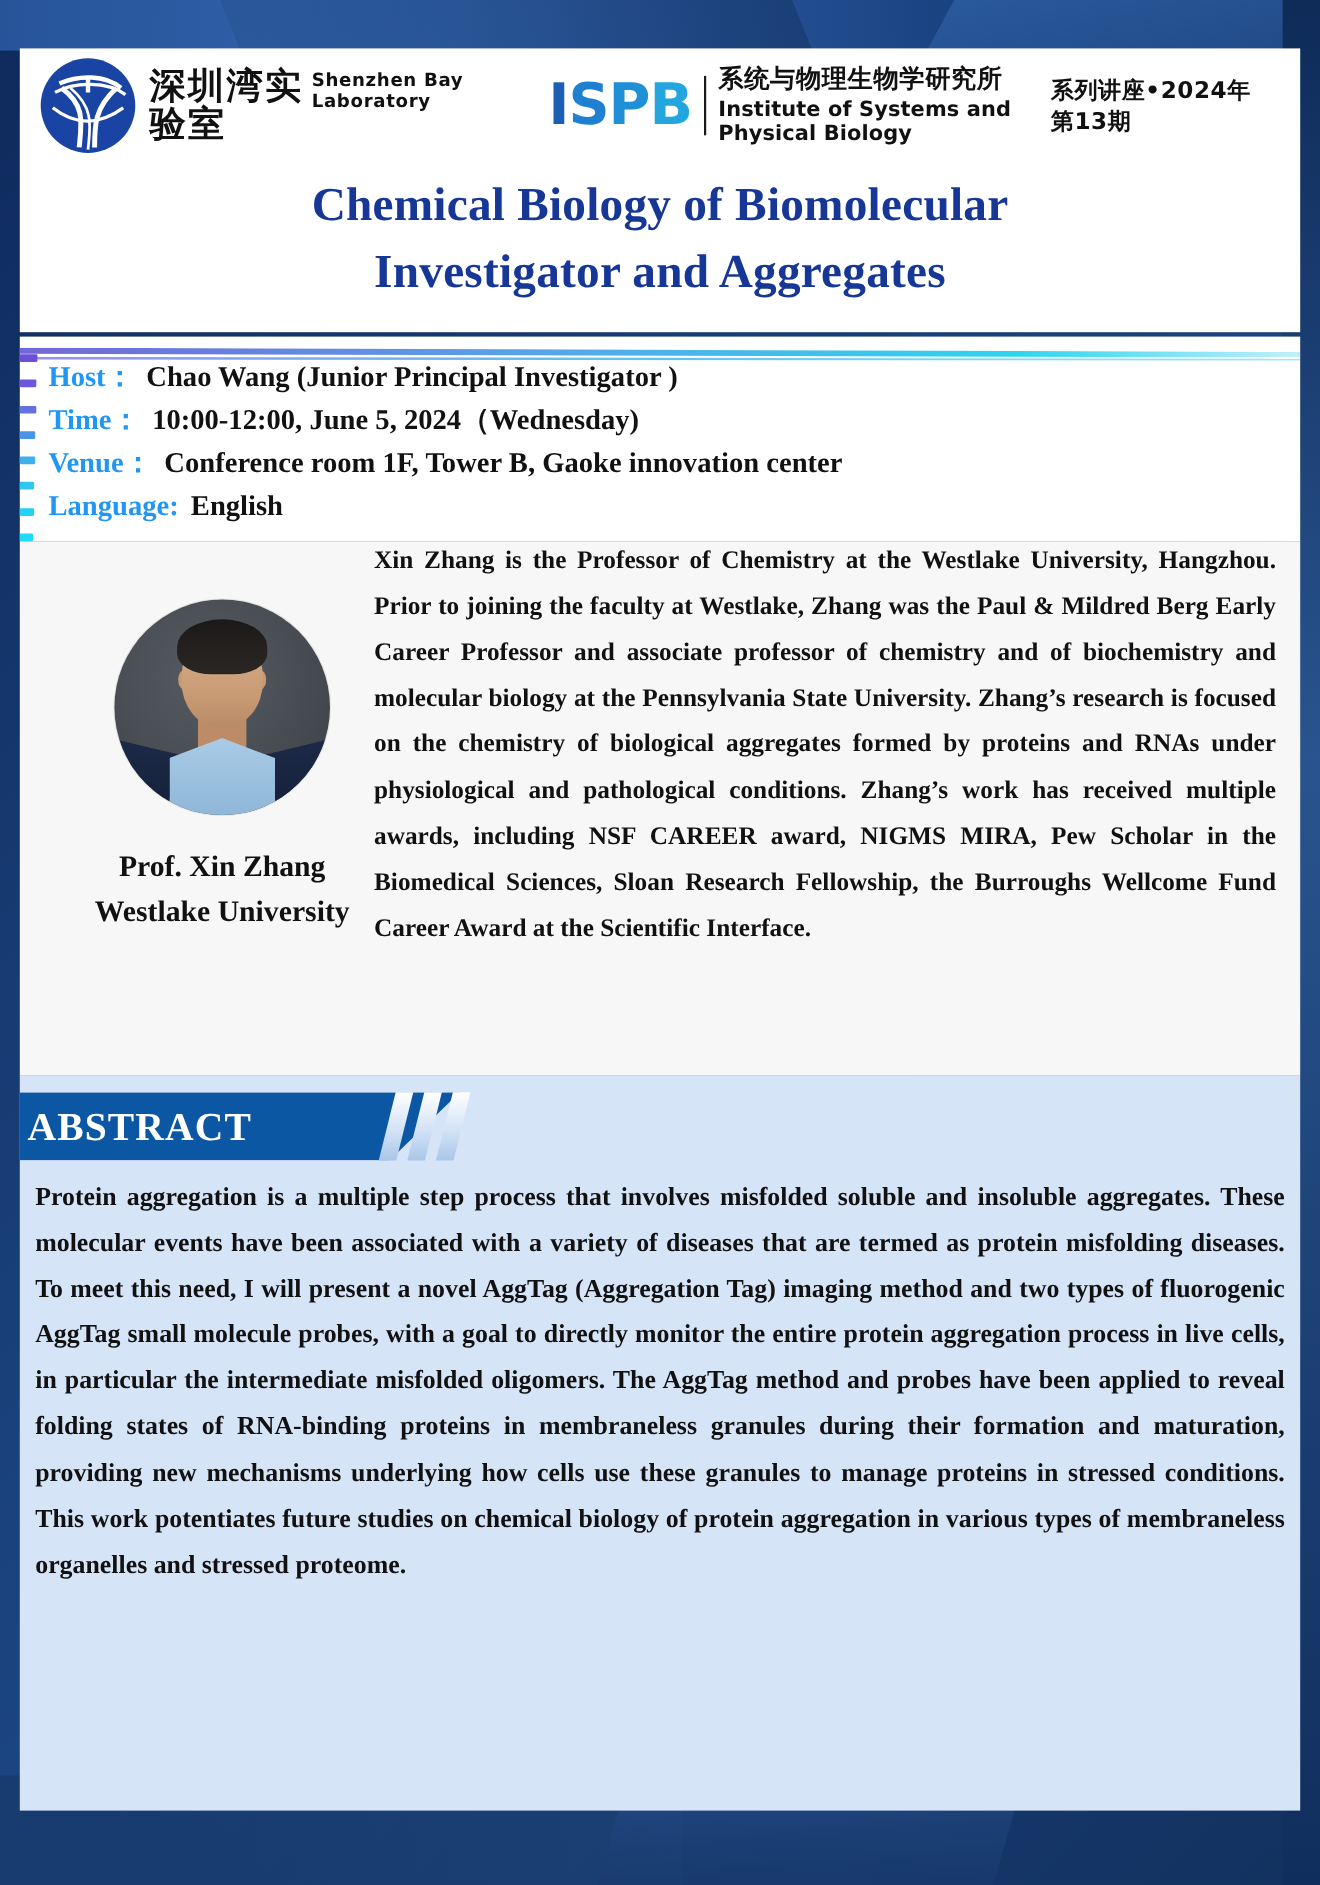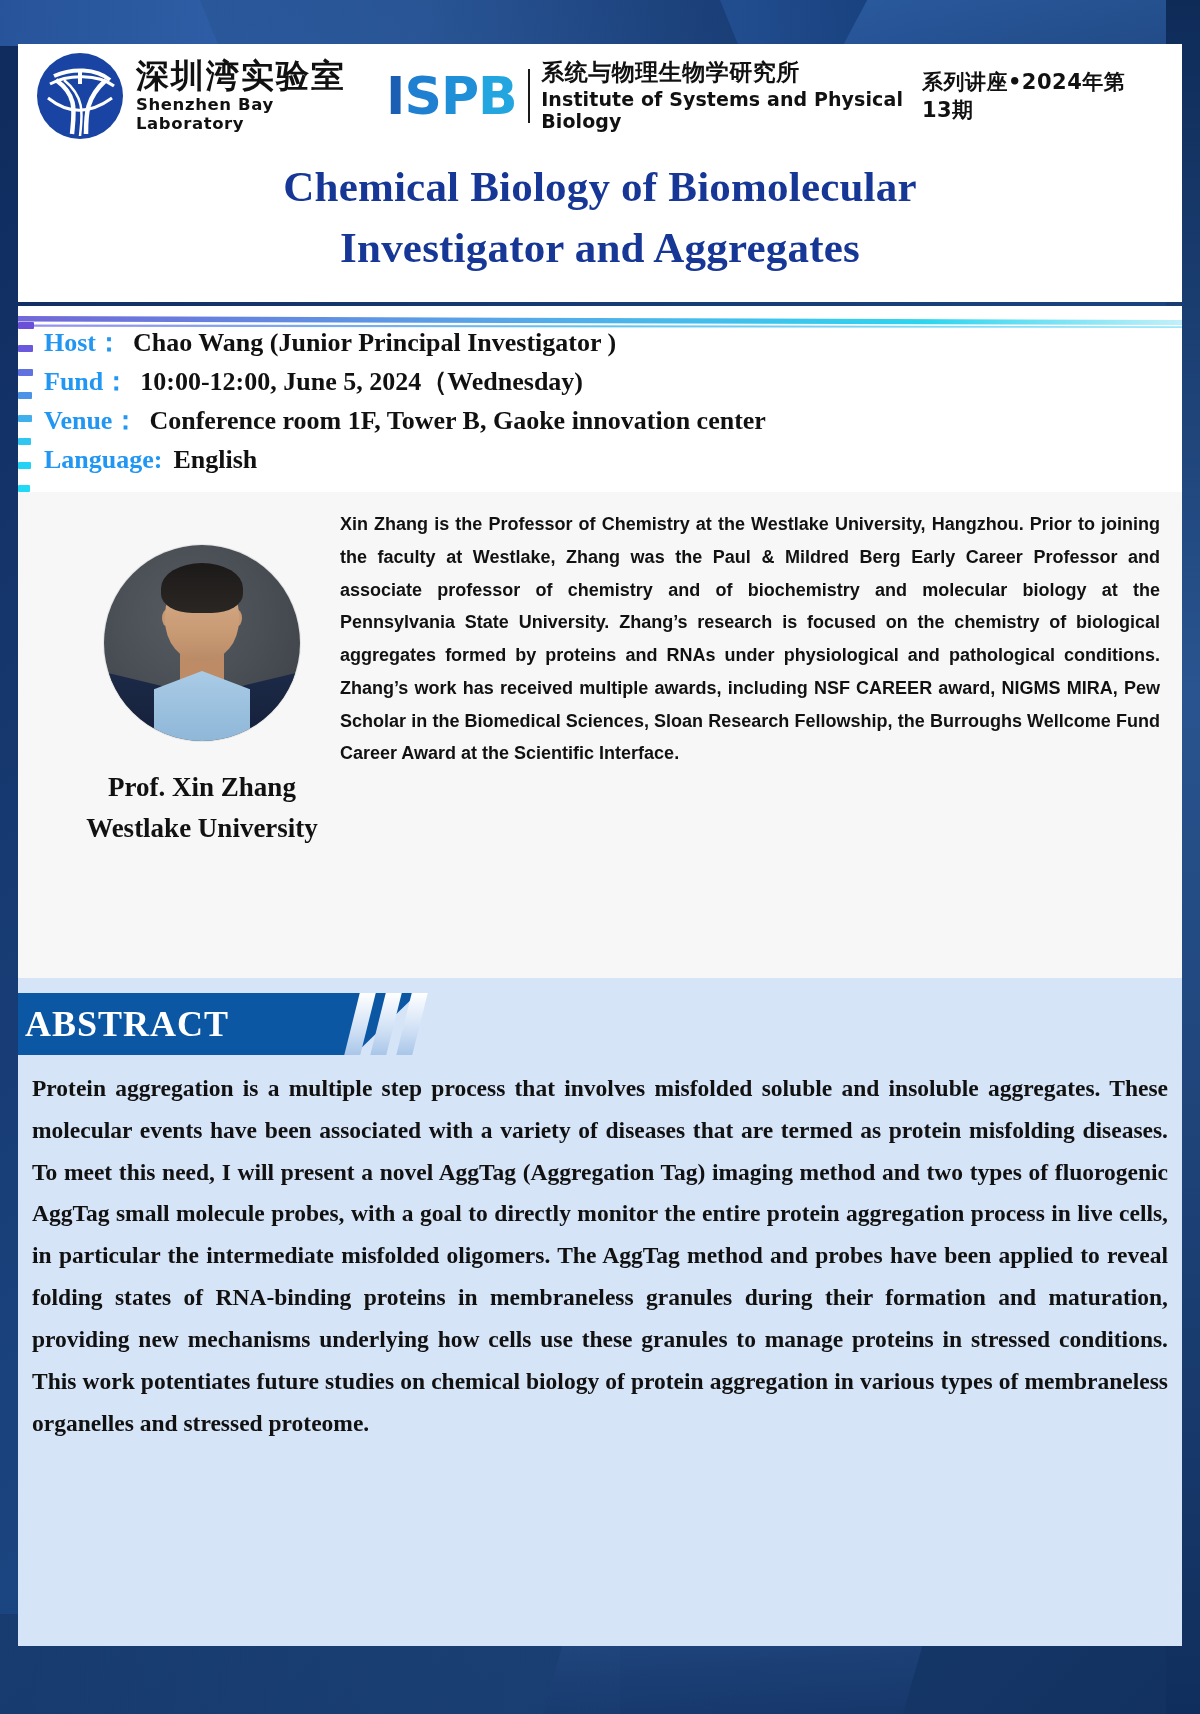--- a/index.html
+++ b/index.html
@@ -58,21 +58,21 @@
   
   .logo-row{
     position:absolute;top:44px;left:18px;right:18px;height:104px;
     display:flex;align-items:center;
   }
   .sbl-logo{display:flex;align-items:center;margin-left:16px;}
   .sbl-mark{
     width:92px;height:92px;position:relative;flex:0 0 auto;
   }
   .sbl-mark svg{display:block;}
-  .sbl-text{margin-left:10px;display:flex;flex-direction:column;justify-content:center;}
+  .sbl-text{margin-left:10px;display:flex;flex-direction:row;justify-content:center;}
   .sbl-cn{
     font-family:"DejaVu Sans", sans-serif;font-size:33px;font-weight:700;
     color:#111;letter-spacing:2px;line-height:1.05;
   }
   .sbl-en{
     font-family:"DejaVu Sans", sans-serif;font-size:16.5px;font-weight:700;
     color:#111;letter-spacing:.6px;margin-top:2px;
   }
   .ispb{display:flex;align-items:center;margin-left:38px;}
   .ispb-letters{
@@ -174,23 +174,23 @@
     position:absolute;bottom:0;width:92px;height:82px;
     background:linear-gradient(180deg,#1d2c4a,#15203a);
   }
   .avatar .suit-l{left:-6px;clip-path:polygon(0 14%,74% 34%,56% 100%,0 100%);}
   .avatar .suit-r{right:-6px;clip-path:polygon(100% 14%,26% 34%,44% 100%,100% 100%);}
   .speaker-name{
     margin-top:26px;font-family:"Liberation Serif", serif;font-weight:700;
     font-size:27px;color:#111;line-height:1.5;white-space:nowrap;
   }
   .bio{
-    position:absolute;top:508px;left:340px;right:40px;
-    font-family:Liberation Sans, sans-serif;font-weight:700;
-    font-size:18px;line-height:1.82;color:#111;text-align:justify;
+    position:absolute;top:488px;left:340px;right:40px;
+    font-family:Liberation Serif, serif;font-weight:700;
+    font-size:23px;line-height:1.82;color:#111;text-align:justify;
   }
 
   
   .abs-banner{
     position:absolute;top:993px;left:18px;width:400px;height:62px;
     background:#0b57a4;
     clip-path:polygon(0 0,100% 0,84% 100%,0 100%);
     display:flex;align-items:center;
   }
   .abs-banner span{
@@ -279,21 +279,21 @@
     <div class="tick" style="background:#22d3f5;width:13px;"></div>
     <div class="tick" style="background:#1fd9f7;width:12px;"></div>
   </div>
 
   <div class="info-lines">
     <div class="info-line">
       <span class="info-label">Host：</span>
       <span class="info-value">Chao Wang  (Junior Principal Investigator )</span>
     </div>
     <div class="info-line">
-      <span class="info-label">Fund：</span>
+      <span class="info-label">Time：</span>
       <span class="info-value">10:00-12:00, June 5, 2024（Wednesday)</span>
     </div>
     <div class="info-line">
       <span class="info-label">Venue：</span>
       <span class="info-value">Conference room 1F, Tower B, Gaoke innovation center</span>
     </div>
     <div class="info-line">
       <span class="info-label">Language:</span>
       <span class="info-value">English</span>
     </div>

